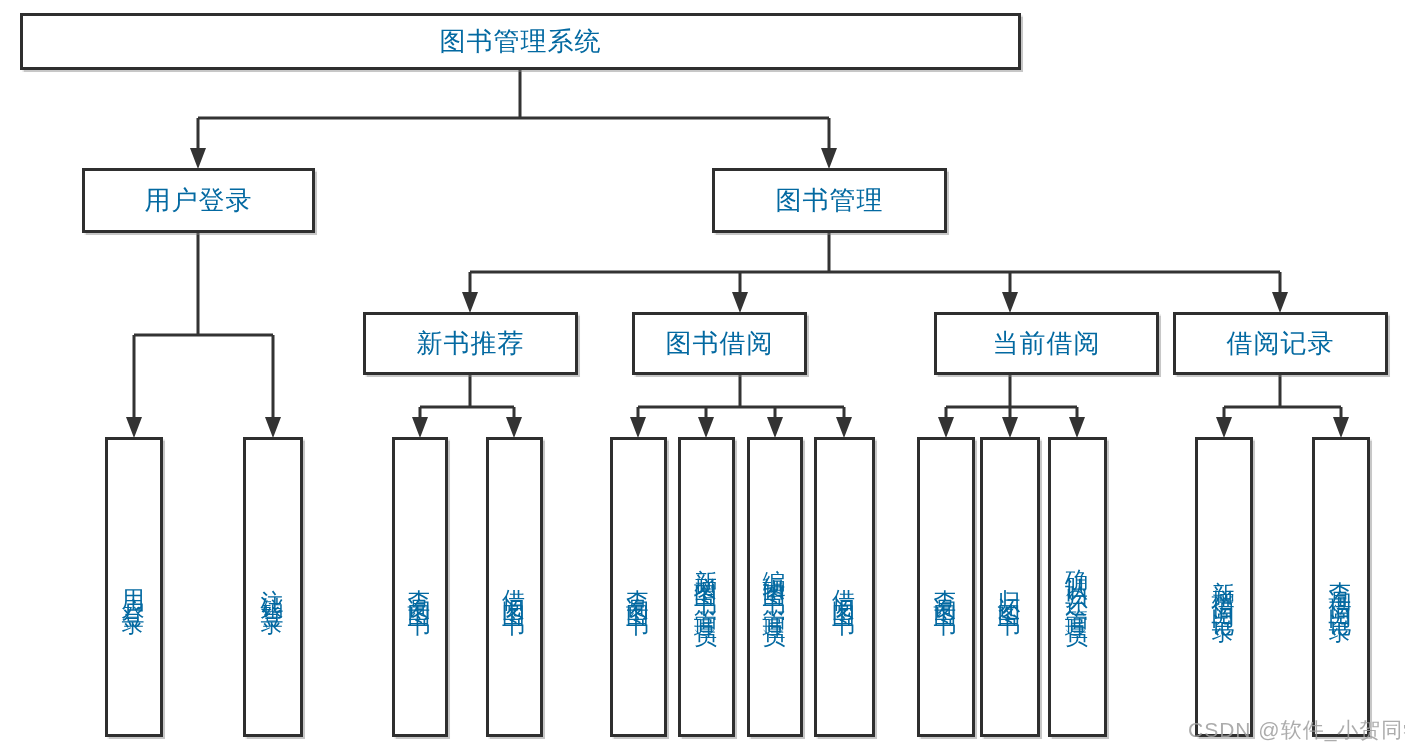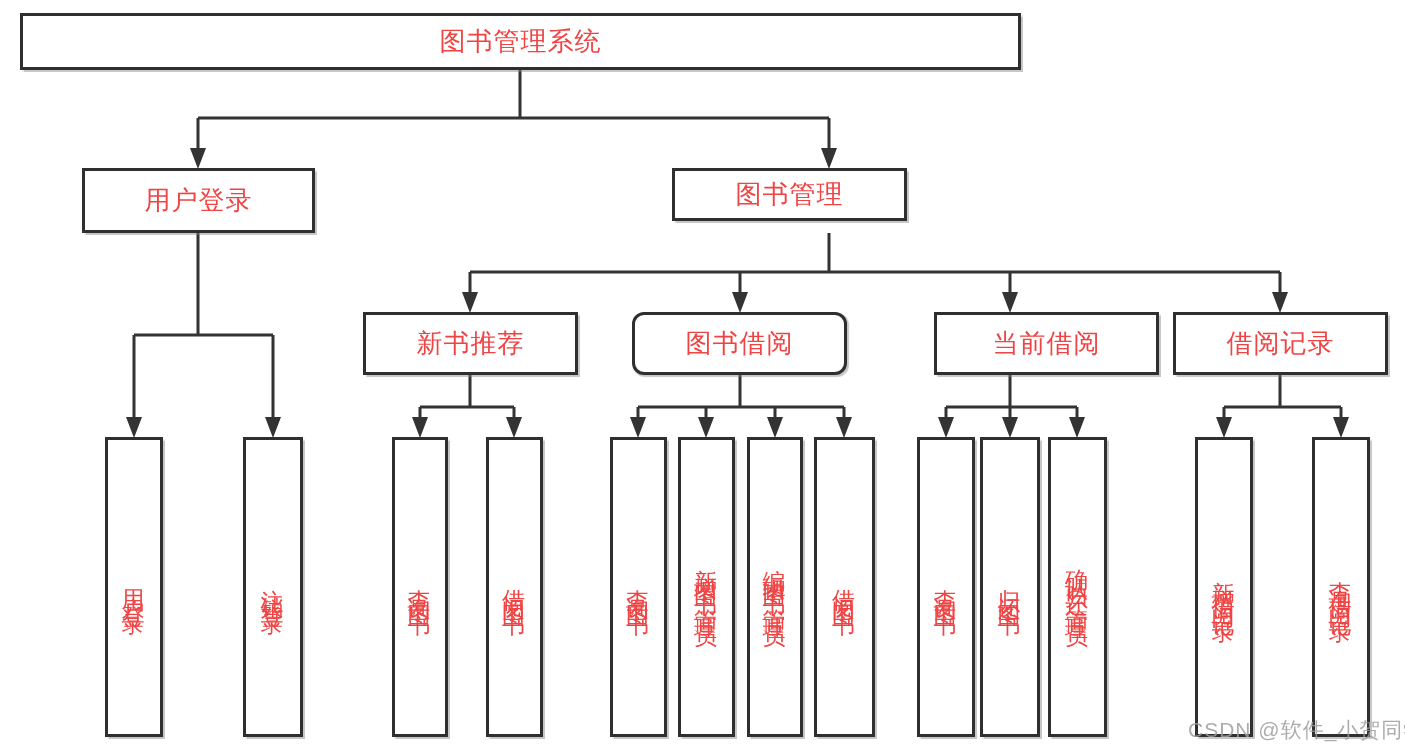--- a/index.html
+++ b/index.html
@@ -9,21 +9,21 @@
     background:#ffffff;
     font-family:"Liberation Sans","DejaVu Sans",sans-serif;
     overflow:hidden;
   }
   .wires { position:absolute; left:0; top:0; z-index:1; pointer-events:none; }
   .node {
     position:absolute;
     box-sizing:border-box;
     border:3px solid #2f2f2f;
     background:#ffffff;
-    color:#ef4444;
+    color:#0369a1;
     display:flex; align-items:center; justify-content:center;
     font-size:26px;
     letter-spacing:1px;
     z-index:2;
     box-shadow:1.5px 1.5px 1px rgba(130,130,130,0.45);
     white-space:nowrap;
   }
   .vnode {
     writing-mode:vertical-rl;
     text-orientation:mixed;
@@ -63,24 +63,24 @@
       M630 417 H646 L638 438 Z  M698 417 H714 L706 438 Z
       M767 417 H783 L775 438 Z  M836 417 H852 L844 438 Z
       M938 417 H954 L946 438 Z  M1002 417 H1018 L1010 438 Z
       M1069 417 H1085 L1077 438 Z
       M1216 417 H1232 L1224 438 Z  M1333 417 H1349 L1341 438 Z"></path>
   </svg>
 
   <div class="node" style="left:20px; top:13px; width:1001px; height:57px;">图书管理系统</div>
 
   <div class="node" style="left:82px; top:168px; width:233px; height:65px;">用户登录</div>
-  <div class="node" style="left:672px; top:168px; width:235px; height:53px;">图书管理</div>
+  <div class="node" style="left:712px; top:168px; width:235px; height:65px;">图书管理</div>
 
   <div class="node" style="left:363px; top:312px; width:215px; height:63px;text-align:right;">新书推荐</div>
-  <div class="node" style="left:632px; top:312px; width:215px; height:63px;border-radius:12px;">图书借阅</div>
+  <div class="node" style="left:632px; top:312px; width:175px; height:63px;">图书借阅</div>
   <div class="node" style="left:902px; top:312px; width:225px; height:63px;margin-left:32px;">当前借阅</div>
   <div class="node" style="left:1173px; top:312px; width:215px; height:63px;">借阅记录</div>
 
   <div class="node vnode" style="left:105px; top:437px; width:58px; height:300px;">用户登录</div>
   <div class="node vnode" style="left:243px; top:437px; width:60px; height:300px;">注销登录</div>
 
   <div class="node vnode" style="left:392px; top:437px; width:56px; height:300px;">查询图书</div>
   <div class="node vnode" style="left:486px; top:437px; width:57px; height:300px;">借阅图书</div>
 
   <div class="node vnode" style="left:610px; top:437px; width:57px; height:300px;">查询图书</div>

